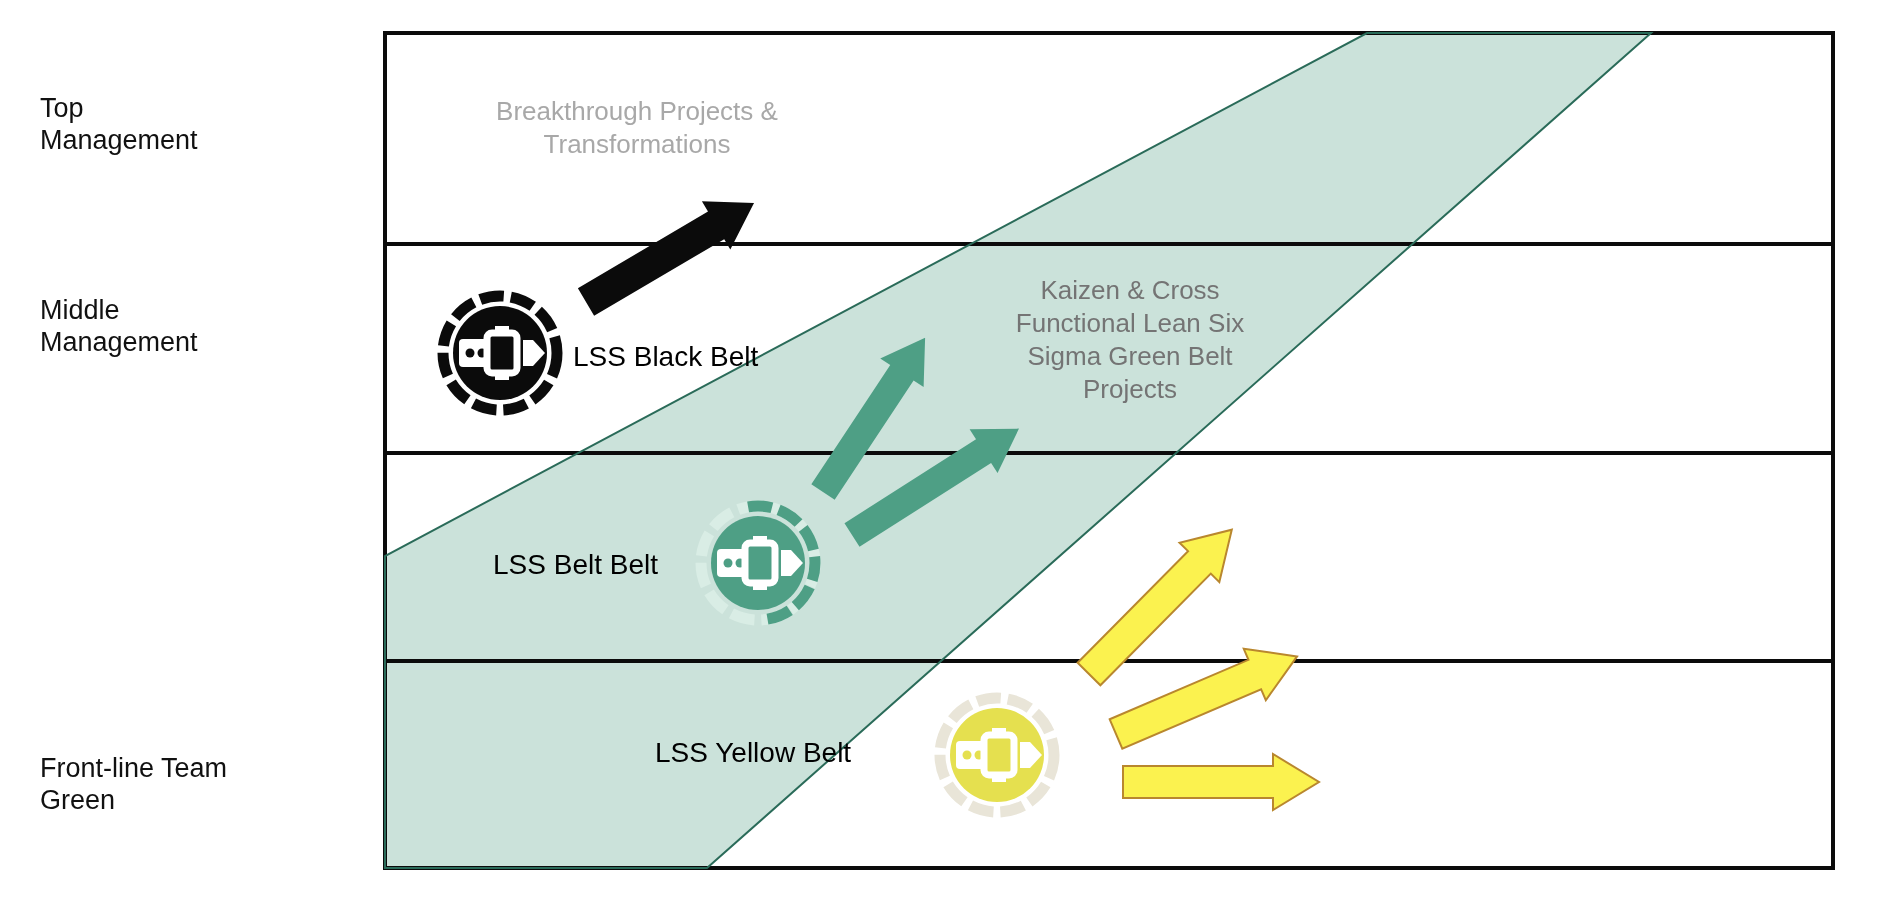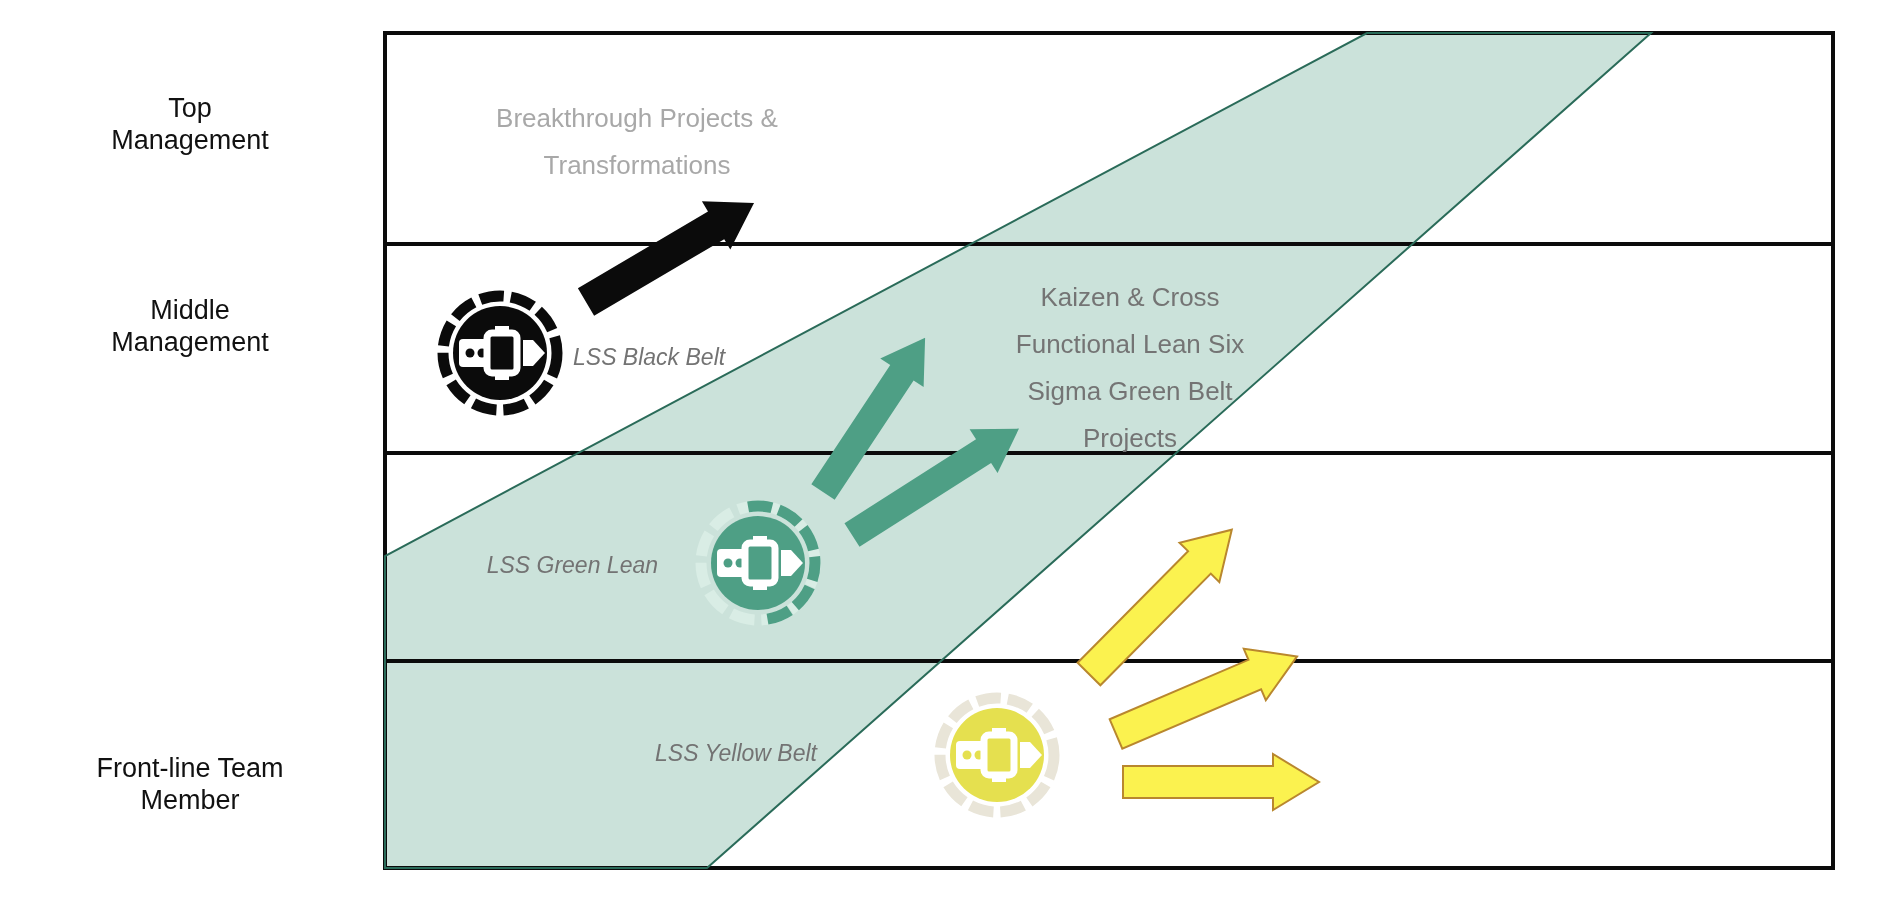--- a/index.html
+++ b/index.html
@@ -28,35 +28,35 @@
   .glyph-black{color:var(--belt-black);}
   .glyph-green{color:var(--belt-green);}
   .glyph-yellow{color:var(--belt-yellow);}
 
   .arrow-black{fill:var(--arrow-black);}
   .arrow-green{fill:var(--arrow-green);}
   .arrow-yellow{fill:var(--arrow-yellow-fill);stroke:var(--arrow-yellow-edge);stroke-width:2;stroke-linejoin:miter;}
 
   .org-label{
     position:absolute;left:40px;width:300px;
-    text-align:center;font-size:27px;line-height:32px;
+    text-align:left;font-size:27px;line-height:32px;
     color:#111111;white-space:pre-line;
   }
   .org-label sup{font-size:0.62em;vertical-align:super;line-height:0;}
 
   .project-label{
     position:absolute;text-align:center;
-    font-size:26px;line-height:47px;white-space:pre-line;
+    font-size:26px;line-height:33px;white-space:pre-line;
   }
   .project-breakthrough{left:412px;top:95px;width:450px;color:var(--gray-breakthrough);}
   .project-kaizen{left:930px;top:274px;width:400px;color:var(--gray-kaizen);}
   .project-daily{left:1367px;top:516px;width:400px;color:var(--gray-daily);}
 
   .belt-label{
-    position:absolute;font-size:23px;line-height:26px;color:#737373;font-style:italic;
+    position:absolute;font-size:28px;line-height:26px;color:#000000;
   }
   .belt-label-black{left:573px;top:344px;}
   .belt-label-green{left:408px;top:552px;width:250px;text-align:right;}
   .belt-label-yellow{left:655px;top:740px;width:250px;text-align:left;}
 </style>
 </head>
 <body>
 
 <div class="stage">
 
@@ -122,25 +122,25 @@
       <circle class="core core-yellow" r="47"></circle>
       <use href="#belt-glyph" class="glyph-yellow"></use>
     </g>
   </svg>
 
   <div class="org-label" style="top:92px">Top
 Management</div>
   <div class="org-label" style="top:294px">Middle
 Management</div>
   <div class="org-label" style="top:752px">Front-line Team
-Member</div>
+Green</div>
 
   <div class="project-label project-breakthrough">Breakthrough Projects &amp;
 Transformations</div>
   <div class="project-label project-kaizen">Kaizen &amp; Cross
 Functional Lean Six
 Sigma Green Belt
 Projects</div>
 
   <div class="belt-label belt-label-black">LSS Black Belt</div>
-  <div class="belt-label belt-label-green">LSS Green Lean</div>
+  <div class="belt-label belt-label-green">LSS Belt Belt</div>
   <div class="belt-label belt-label-yellow">LSS Yellow Belt</div>
 </div>
 
 </body></html>

